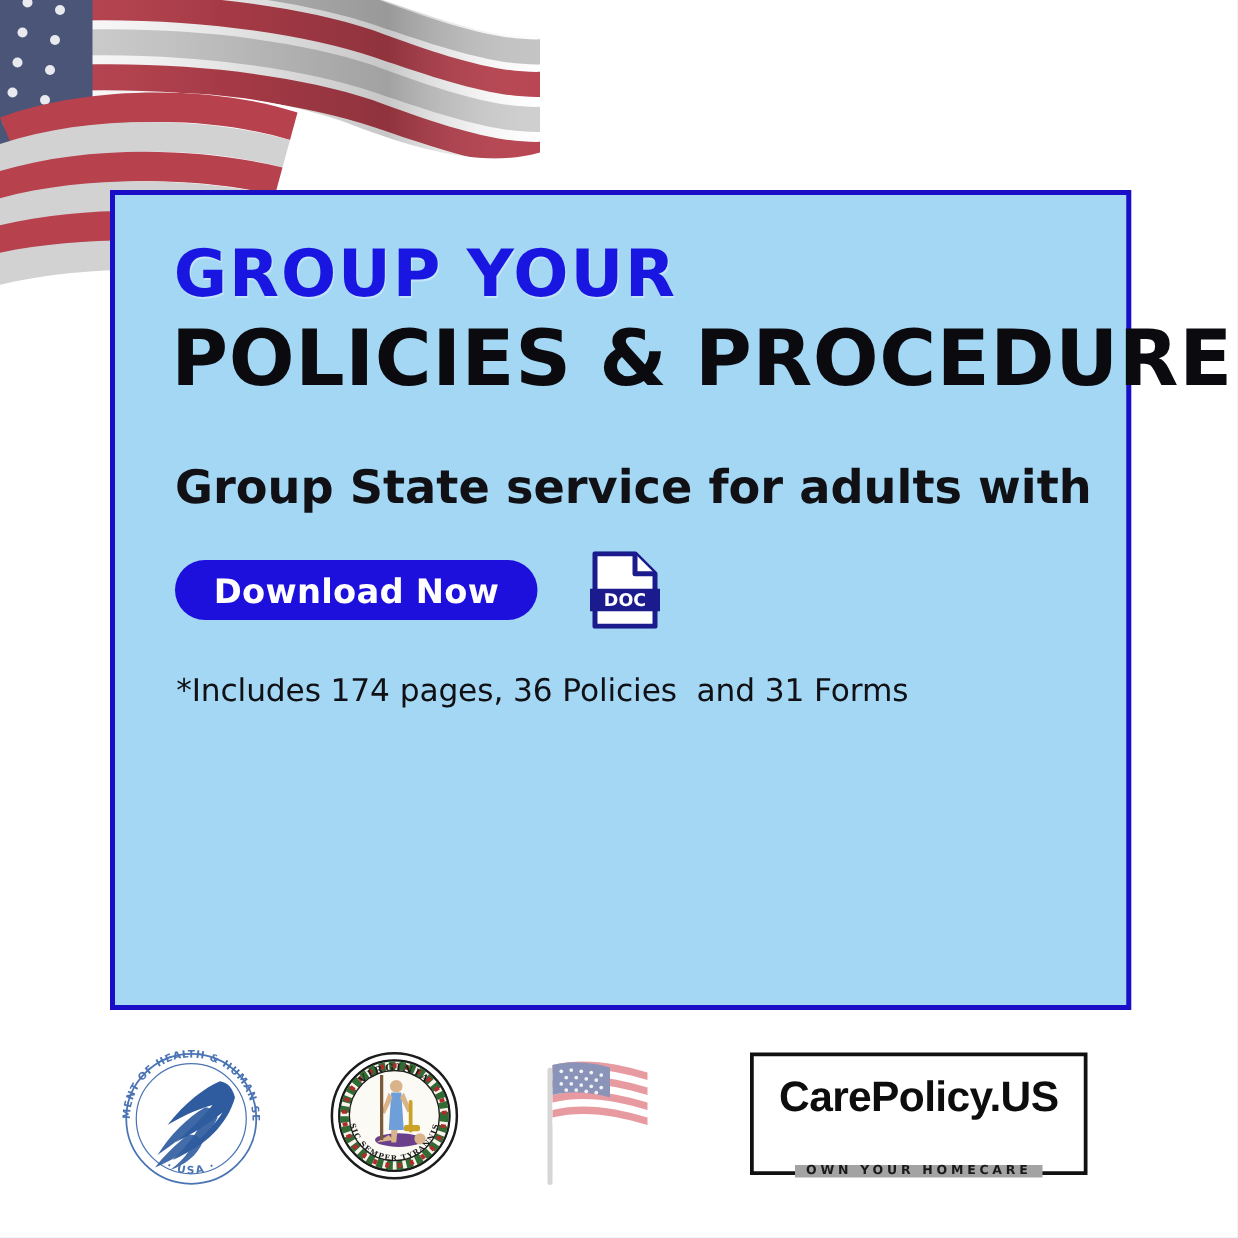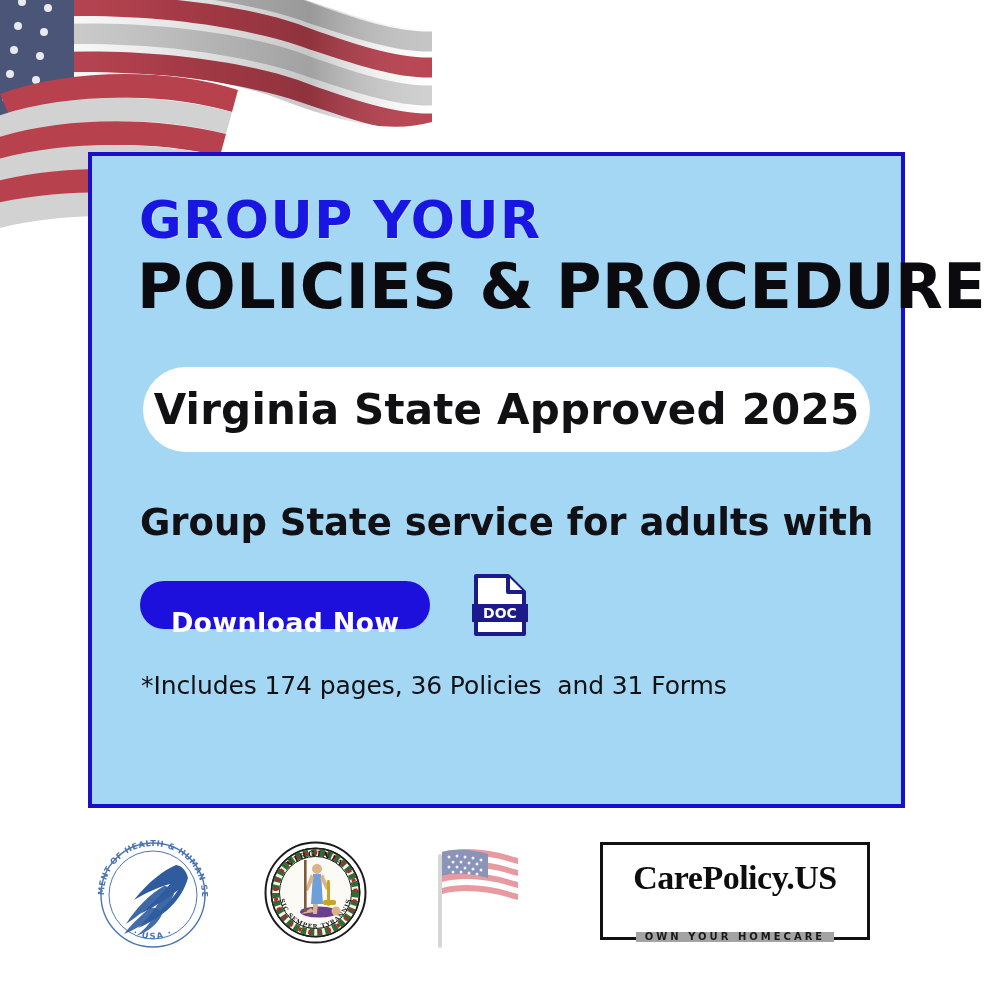--- a/index.html
+++ b/index.html
@@ -121,21 +121,21 @@
     display: flex;
     align-items: center;
     margin: 24px 0 0 3px;
   }
   .download-btn {
     background: #1d10dc;
     color: #ffffff;
     border: none;
     border-radius: 26px;
     height: 48px;
-    padding: 16px 31px;
+    padding: 0 31px;
     font-family: "DejaVu Sans", sans-serif;
     font-weight: 700;
     font-size: 27px;
     letter-spacing: 0.2px;
     line-height: 52px;
     cursor: pointer;
     white-space: nowrap;
   }
   .doc-icon {
     margin-left: 42px;
@@ -177,21 +177,21 @@
     height: 98px;
     border: 3px solid #111111;
     box-sizing: border-box;
     background: #ffffff;
   }
   .care-name {
     position: absolute;
     left: 0; right: 0;
     top: 14px;
     text-align: center;
-    font-family: Liberation Serif, serif;
+    font-family: Liberation Sans, sans-serif;
     font-weight: 700;
     font-size: 34px;
     color: #0d0d0d;
     letter-spacing: -0.5px;
     white-space: nowrap;
   }
   .care-tag-wrap {
     position: absolute;
     left: -3px;
     right: -3px;
@@ -298,23 +298,20 @@
     </g>
   </svg>
 
   <div class="card">
     <div class="card-inner">
 
       <div class="title-group-home">GROUP YOUR</div>
 
       <div class="title-policies">POLICIES &amp; PROCEDURES</div>
 
-      <div class="badge-pill">
-        <span class="badge-pill-text">Virginia State Approved 2025</span>
-      </div>
 
       <div class="body-block">
         <div class="body-line first">Group State service for adults with</div>
       </div>
 
       <div class="cta-row">
         <button class="download-btn">Download Now</button>
 
         <svg class="doc-icon" viewBox="0 0 56 62">
           <path d="M4,2 L36,2 L52,18 L52,60 L4,60 Z" fill="#ffffff" stroke="#1b1b8e" stroke-width="4" stroke-linejoin="round"></path>

